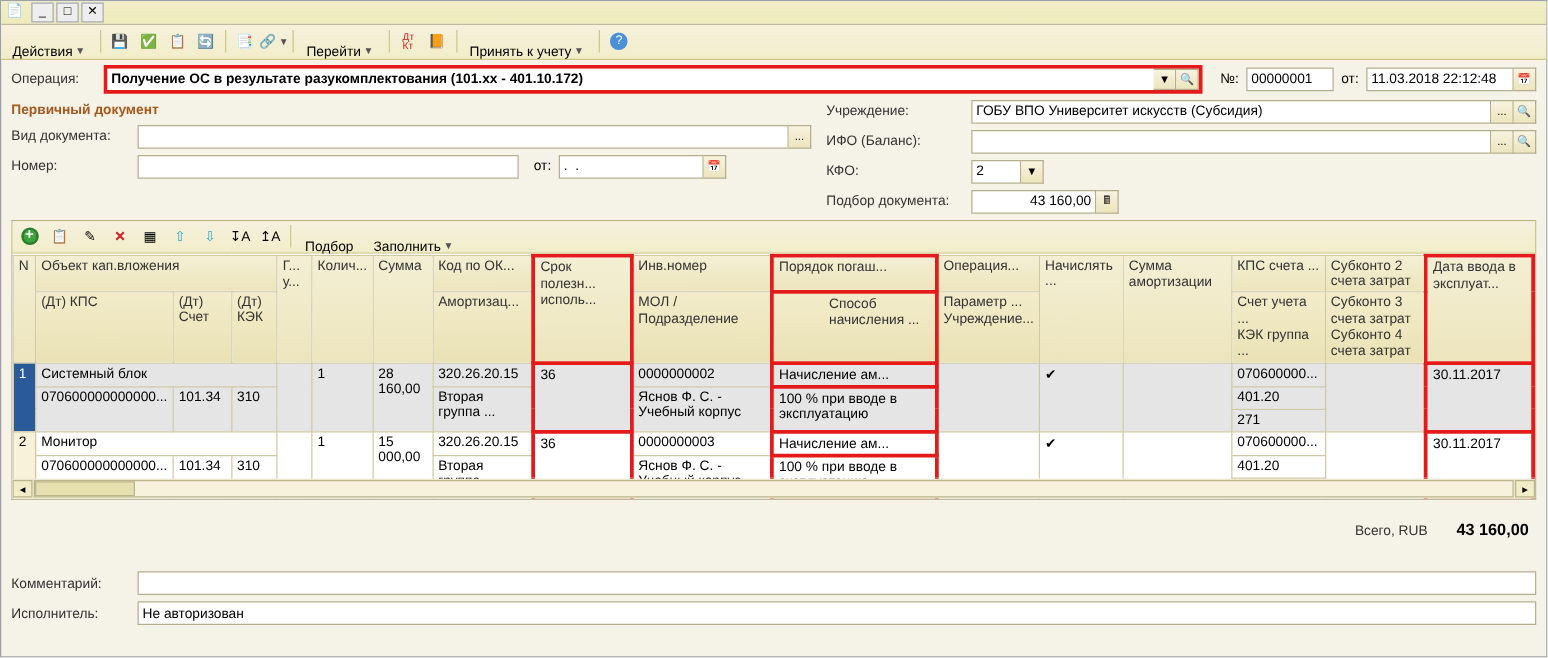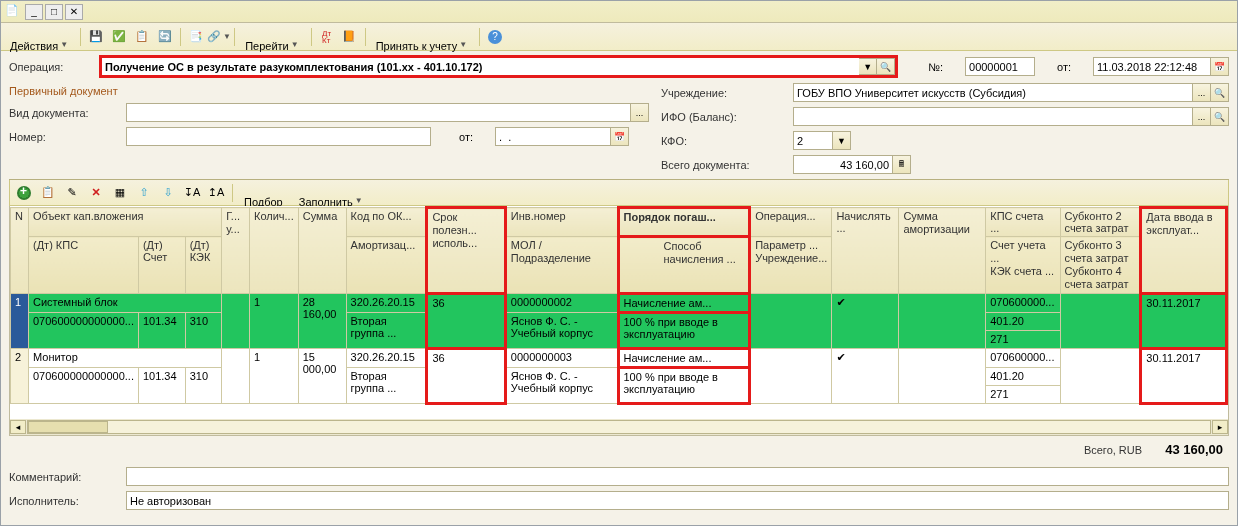--- a/index.html
+++ b/index.html
@@ -9,54 +9,54 @@
   .titlebar .icon { width: 16px; height: 16px; margin-right: 4px; }
   .titlebar .title { flex: 1; font-weight: bold; font-size: 11px; }
   .winbtns { display: flex; gap: 2px; }
   .winbtn { width: 18px; height: 16px; border: 1px solid #aaa; background: #eee; font-size: 10px; text-align: center; line-height: 14px; cursor: pointer; }
   .toolbar { height: 28px; background: linear-gradient(#f5f1de,#f2edc8); border-bottom: 1px solid #cec884; display: flex; align-items: center; padding: 0 4px; gap: 3px; }
   .tbtn { width: 20px; height: 20px; border: 1px solid transparent; display: flex; align-items: center; justify-content: center; cursor: pointer; border-radius: 2px; }
   .tbtn-label { padding: 0 6px 0 4px; height: 20px; display: flex; cursor: pointer; border: 1px solid transparent; border-radius: 2px; margin-top: 24px; }
   .tsep { width: 1px; height: 18px; background: #cec884; margin: 0 2px; }
   .dropd { font-size: 8px; margin-left: 2px; color: #555; }
   .form-area { padding: 4px 8px 0 8px; }
-  .row { display: flex; align-items: center; margin-bottom: 5px; gap: 22px; }
+  .row { display: flex; align-items: center; margin-bottom: 5px; gap: 6px; }
   .lbl { width: 95px; color: #333; }
   input[type=text].fld { border: 1px solid #b4ae8c; height: 19px; padding: 0 3px; font: inherit; background: #fff; }
   .fldwrap { position: relative; display: flex; align-items: stretch; }
   .fldbtn { width: 18px; border: 1px solid #b4ae8c; border-left: none; background: linear-gradient(#f7f3df,#ece5bd); display: flex; align-items: center; justify-content: center; cursor: pointer; font-size: 9px; }
   .red-box { border: 3px solid #e51a1a !important; }
-  .section-label { color: #a4591c; font-weight: normal; margin: 2px 0 6px 0; }
+  .section-label { color: #a4591c; font-weight: bold; margin: 2px 0 6px 0; }
   .two-col { display: flex; gap: 12px; }
   .left-col { flex: 0 0 640px; }
   .right-col { flex: 1; }
   .tabs { display: flex; gap: 2px; margin-top: 4px; padding-left: 8px; position: relative; }
   .tab { padding: 3px 10px; border: 1px solid #ccc59a; border-bottom: none; background: linear-gradient(#f2ecc9,#ece5bd); border-radius: 4px 4px 0 0; cursor: pointer; position: relative; top: 1px; }
   .tab.active { background: #fff; border-color: #b7b07f; padding-bottom: 4px; z-index: 3; }
   .tab-underline { border-top: 1px solid #b7b07f; margin: 0 8px; }
   .subtoolbar { height: 26px; background: linear-gradient(#f5f1de,#f2edc8); border: 1px solid #cec884; border-top: none; margin: 0 8px; display: flex; align-items: center; gap: 4px; padding: 0 4px; }
   .grid-wrap { margin: 0 8px; border: 1px solid #c0bb9d; border-top: none; background: #fff; height: 230px; overflow: hidden; position: relative; }
   .grid-scroll { overflow: auto; height: 210px; }
   table.grid { border-collapse: collapse; width: 100%; min-width: 1200px; }
   table.grid th, table.grid td { border: 1px solid #cfc9a3; padding: 2px 4px; font-size: 11px; text-align: left; vertical-align: top; height: 18px; }
   table.grid th { background: linear-gradient(#f4efd4,#ece5bd); font-weight: normal; color: #333; position: sticky; top: 0; }
   table.grid th.sub { background: linear-gradient(#f2ecca,#eae2b5); }
   .hdr-stack { display: flex; flex-direction: column; line-height: 13px; }
   .rownum { width: 18px; text-align: center; background: #f7f2d9; }
-  .selrow td { background: #22c55e; }
+  .selrow td { background: #e5e5e5; }
   .num { text-align: right; }
   .check { text-align: center; }
   .hscroll { position: absolute; bottom: 0; left: 0; right: 0; height: 16px; background: #ece8d0; display: flex; align-items: center; }
   .hscroll .arrow { width: 16px; height: 14px; border: 1px solid #bbb58c; background: #f2edc8; text-align: center; line-height: 12px; font-size: 9px; cursor: pointer; }
   .hscroll .track { flex: 1; height: 14px; border: 1px solid #bbb58c; background: #f6f2db; margin: 0 1px; position: relative; }
   .hscroll .thumb { position: absolute; left: 0; width: 80px; top: 0; bottom: 0; background: #e6dfaf; border: 1px solid #bbb58c; }
-  .totals { text-align: right; padding: 6px 14px 10px 0; }
+  .totals { text-align: right; padding: 16px 14px 10px 0; }
   .totals .lbltot { color: #333; margin-right: 20px; }
   .totals .val { font-weight: bold; font-size: 13px; }
-  .footer-rows { padding: 0 8px 6px 8px; }
+  .footer-rows { padding: 0 8px 20px 8px; margin-top: 16px; }
   .ico { display: inline-block; width: 14px; height: 14px; }
   .ico-plus { background: radial-gradient(circle,#3ca23c 50%,#2f7d2f 52%); border-radius: 50%; position: relative; }
   .ico-plus::before { content:'+'; color:#fff; position:absolute; left:3px; top:-2px; font-size:12px; font-weight:bold; }
   .ico-x { color:#d02020; font-weight:bold; }
   .ico-arrow-up::before { content:'⇧'; color:#2da0d0; }
   .ico-arrow-dn::before { content:'⇩'; color:#2da0d0; }
   .ico-help { background:#4a90d9; border-radius:50%; color:#fff; text-align:center; line-height:14px; font-size:10px; }
   .right-col .lbl { width: 110px; }
 </style>
 </head>
@@ -159,21 +159,21 @@
           </div>
         </div>
         <div class="row">
           <span class="lbl">КФО:</span>
           <div class="fldwrap">
             <input type="text" class="fld" style="width: 40px;" value="2">
             <div class="fldbtn">▼</div>
           </div>
         </div>
         <div class="row">
-          <span class="lbl">Всего документа:</span>
+          <span class="lbl">Подбор документа:</span>
           <div class="fldwrap">
             <input type="text" class="fld num" style="width: 100px; text-align: right;" value="43 160,00">
             <div class="fldbtn">🖩</div>
           </div>
         </div>
       </div>
     </div>
   </div>
 
   <div class="tab-underline"></div>
@@ -214,21 +214,21 @@
           <th rowspan="2">
                 <div class="hdr-stack">Г... у...</div>
               </th>
           <th rowspan="2">Колич...</th>
           <th rowspan="2">Сумма</th>
           <th>Код по ОК...</th>
           <th rowspan="2" class="red-box">
                 <div class="hdr-stack">Срок полезн... исполь...</div>
               </th>
           <th>Инв.номер</th>
-          <th class="red-box" style="border-bottom:1px solid #cfc9a3;font-weight:bold;">Порядок погаш...</th>
+          <th class="red-box" style="border-bottom:1px solid #cfc9a3;">Порядок погаш...</th>
           <th>Операция...</th>
           <th rowspan="2">Начислять ...</th>
           <th rowspan="2">
                 <div class="hdr-stack">Сумма амортизации</div>
               </th>
           <th>КПС счета ...</th>
           <th>Субконто 2 счета затрат</th>
           <th rowspan="2" class="red-box">
                 <div class="hdr-stack">Дата ввода в эксплуат...</div>
               </th>
@@ -246,21 +246,21 @@
               </th>
           <th class="sub">
                 <div class="hdr-stack">
                   <span>Параметр ...</span>
                   <span>Учреждение...</span>
                 </div>
               </th>
           <th class="sub">
                 <div class="hdr-stack">
                   <span>Счет учета ...</span>
-                  <span>КЭК счета ...</span>
+                  <span>КЭК группа ...</span>
                 </div>
               </th>
           <th class="sub">
                 <div class="hdr-stack">
                   <span>Субконто 3 счета затрат</span>
                   <span>Субконто 4 счета затрат</span>
                 </div>
               </th>
         </tr>
       </thead>

